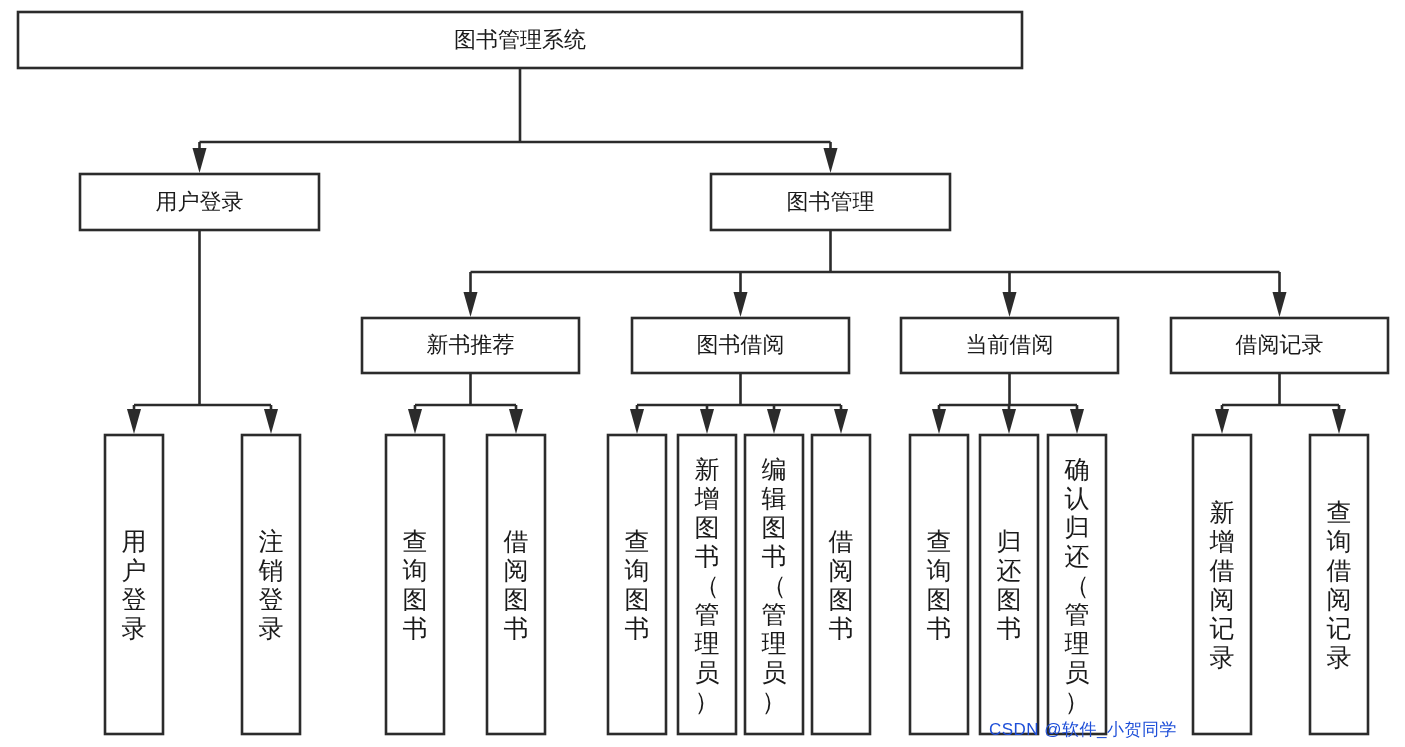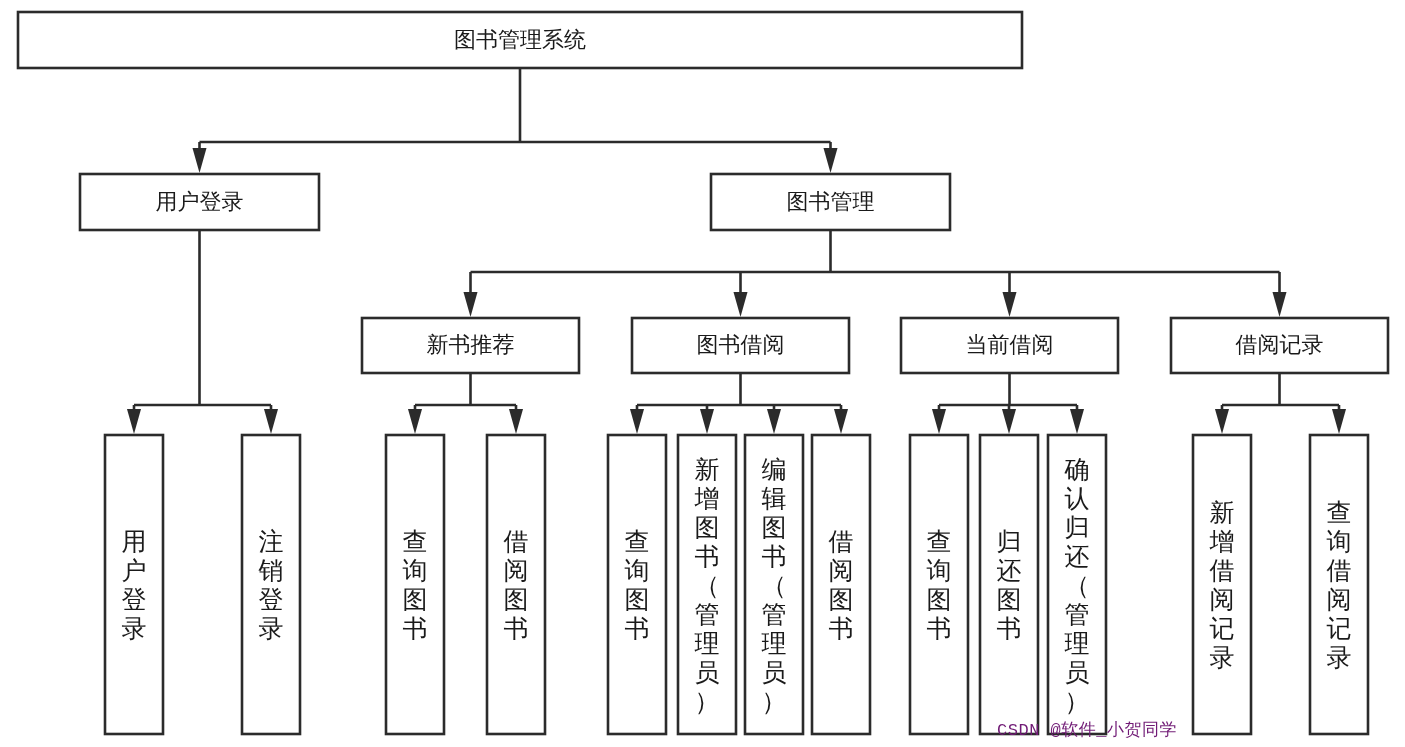--- a/index.html
+++ b/index.html
@@ -52,23 +52,23 @@
   .node-label-v {
     font-family: "Liberation Sans", "DejaVu Sans", sans-serif;
     font-size: 25px;
     fill: #1a1a1a;
     text-anchor: middle;
   }
   .watermark-text {
     position: absolute;
     right: 14px;
     bottom: 6px;
-    font-family: Liberation Mono, monospace;
+    font-family: Liberation Sans, sans-serif;
     font-size: 17px;
-    color: #701a75;
+    color: #1d4ed8;
     letter-spacing: 0.5px;
     white-space: nowrap;
     user-select: none;
   }
 </style>
 </head>
 <body>
 
 <div id="diagram-root">
   <svg class="diagram" viewBox="0 0 1405 747" xmlns="http://www.w3.org/2000/svg">

